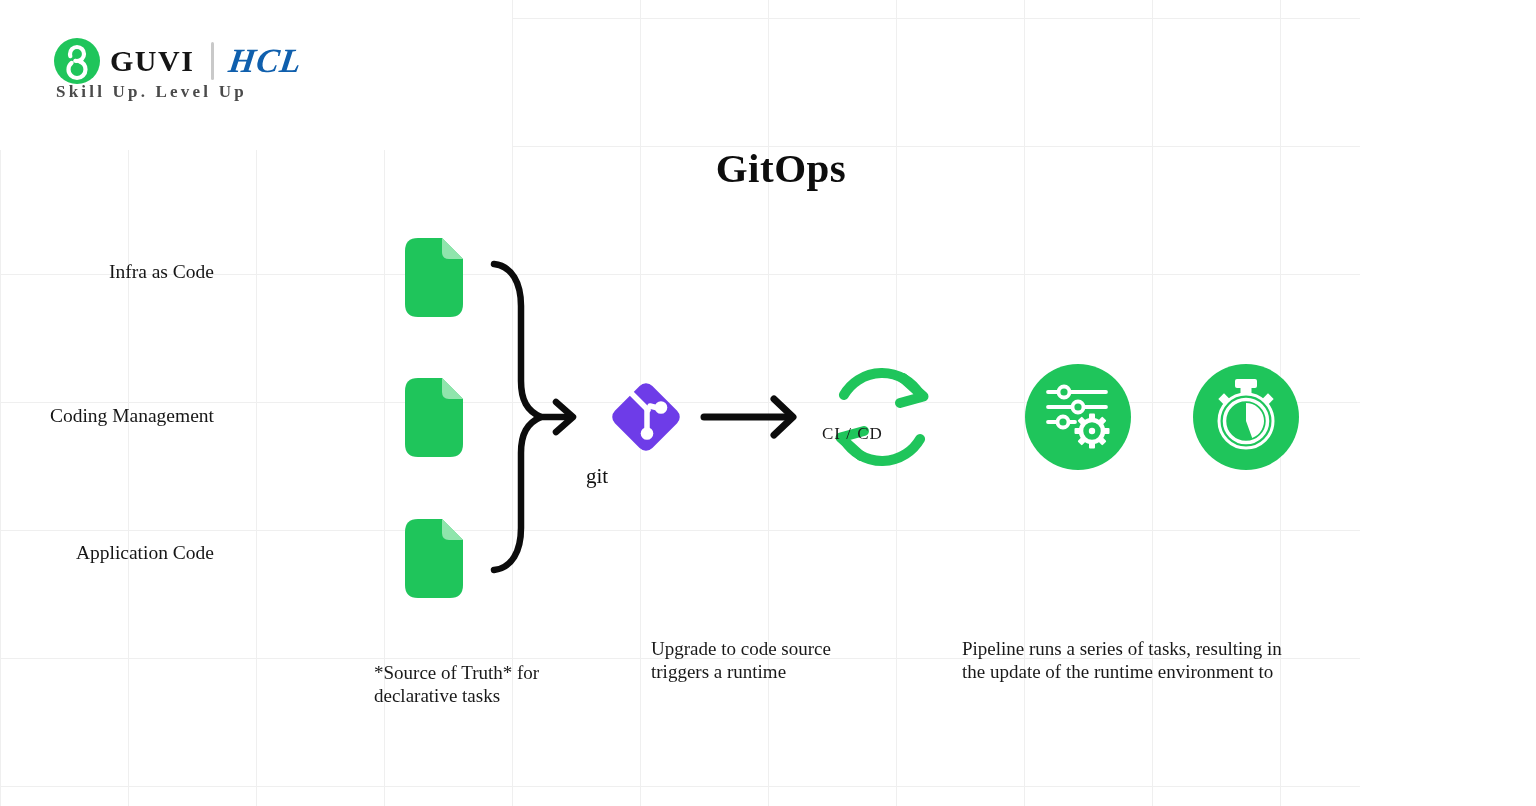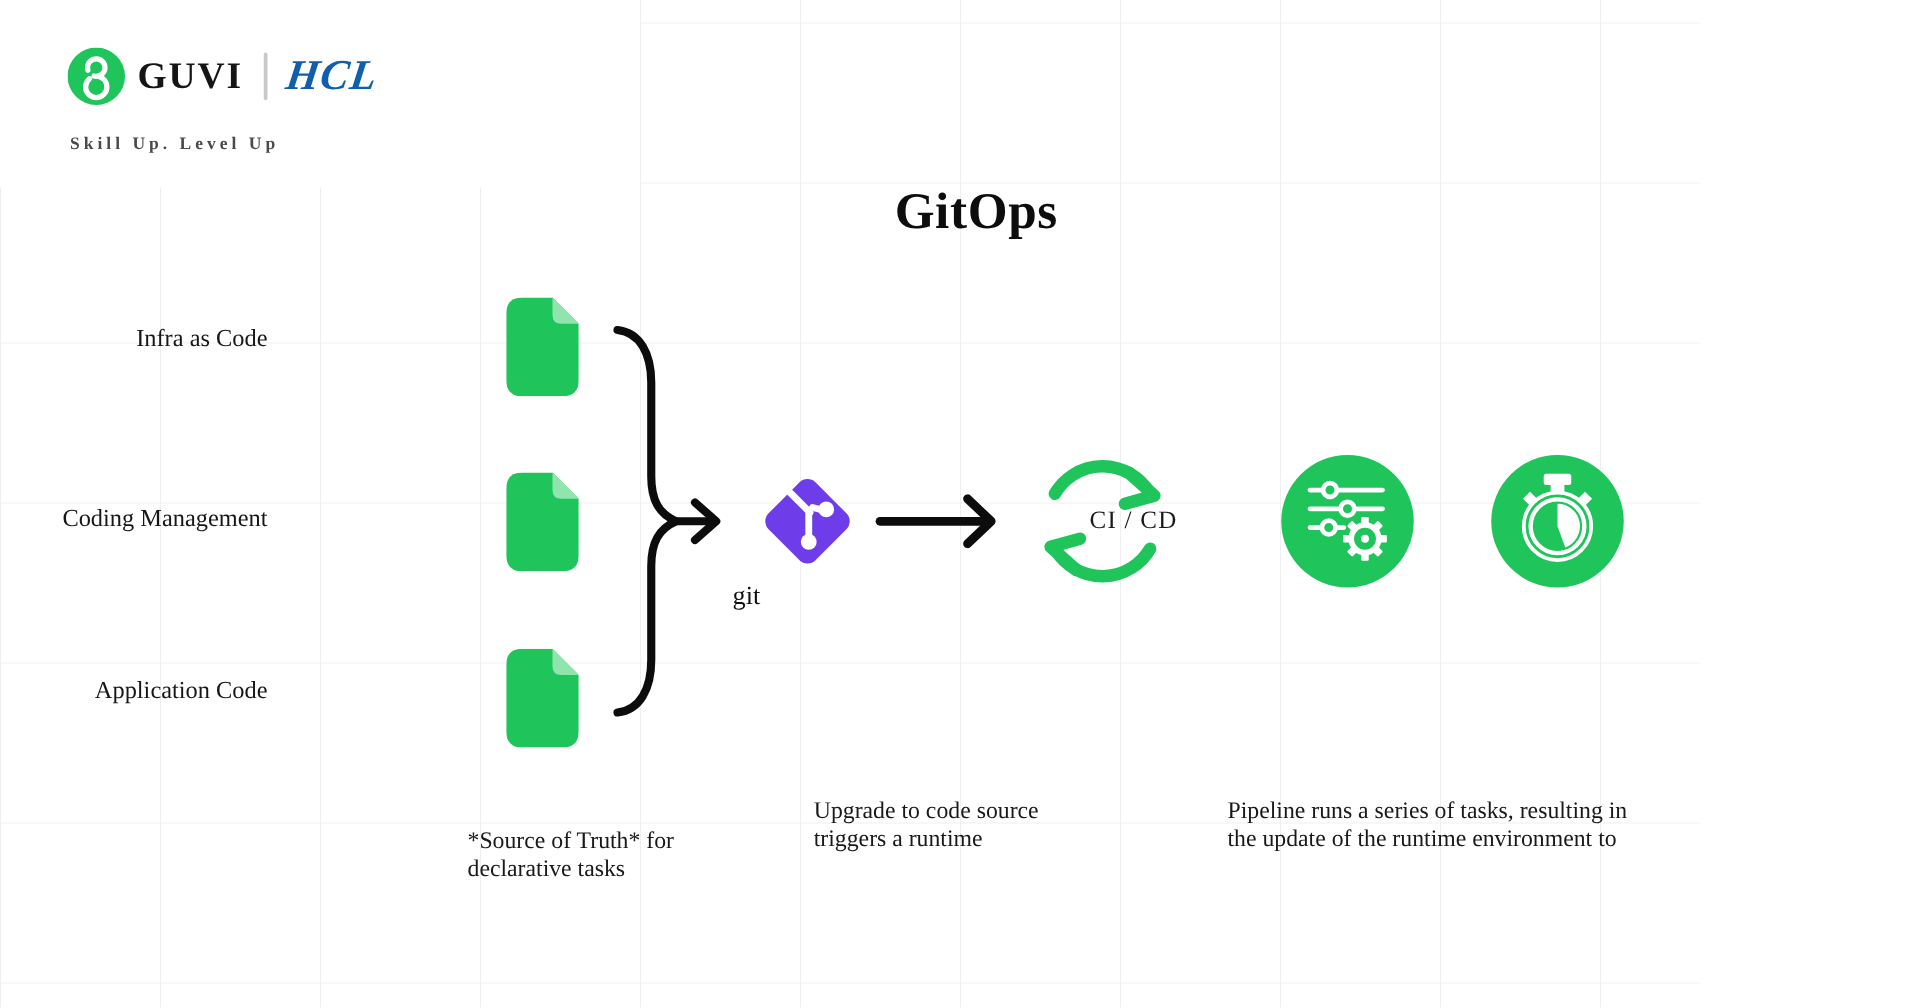--- a/index.html
+++ b/index.html
@@ -37,22 +37,22 @@
     margin-left:10px;
     font-size:30px;font-weight:700;letter-spacing:1.5px;color:#151515;
   }
   .logo-divider{width:3px;height:38px;background:var(--divider_gray);margin:0 15px 0 17px;border-radius:2px;}
   .hcl-word{
     font-size:34px;font-weight:700;font-style:italic;
     letter-spacing:1px;color:var(--hcl_blue);
     transform:skewX(-8deg);
   }
   .tagline{
-    left:56px;top:108px;
-    font-size:14px;font-weight:600;letter-spacing:3.2px;color:var(--tagline_gray);
+    left:56px;top:82px;
+    font-size:17px;font-weight:600;letter-spacing:3.2px;color:var(--tagline_gray);
   }
 
   
   .title{
     left:0;top:144px;width:1562px;
     text-align:center;
     font-size:41px;font-weight:700;letter-spacing:0.5px;color:#0d0d0d;
   }
 
   
@@ -63,31 +63,31 @@
   .doc{left:405px;width:58px;height:79px;display:block;}
 
   
   .flow-svg{left:0;top:0;width:1536px;height:806px;pointer-events:none;}
 
   .git-label{
     left:586px;top:464px;width:120px;text-align:left;
     font-size:21px;font-weight:500;color:#111;
   }
   .cicd-label{
-    left:822px;top:405px;width:120px;text-align:right;
-    font-size:20px;font-weight:500;letter-spacing:1px;color:#1a1a1a;
+    left:822px;top:424px;width:120px;text-align:left;
+    font-size:17px;font-weight:500;letter-spacing:1px;color:#1a1a1a;
   }
 
   
   .caption{
     font-size:19px;font-weight:500;line-height:23px;color:#191919;white-space:nowrap;
   }
   .caption-1{left:374px;top:661px;}
   .caption-2{left:651px;top:637px;}
-  .caption-3{left:962px;top:637px;margin-left:20px;}
+  .caption-3{left:962px;top:637px;}
 </style>
 </head>
 <body>
 
 <div class="canvas">
 
   <div class="abs logo-card">
     <div class="abs logo-row">
       <svg class="guvi-mark" viewBox="0 0 46 46">
         <circle cx="23" cy="23" r="23" fill="var(--green)"></circle>

